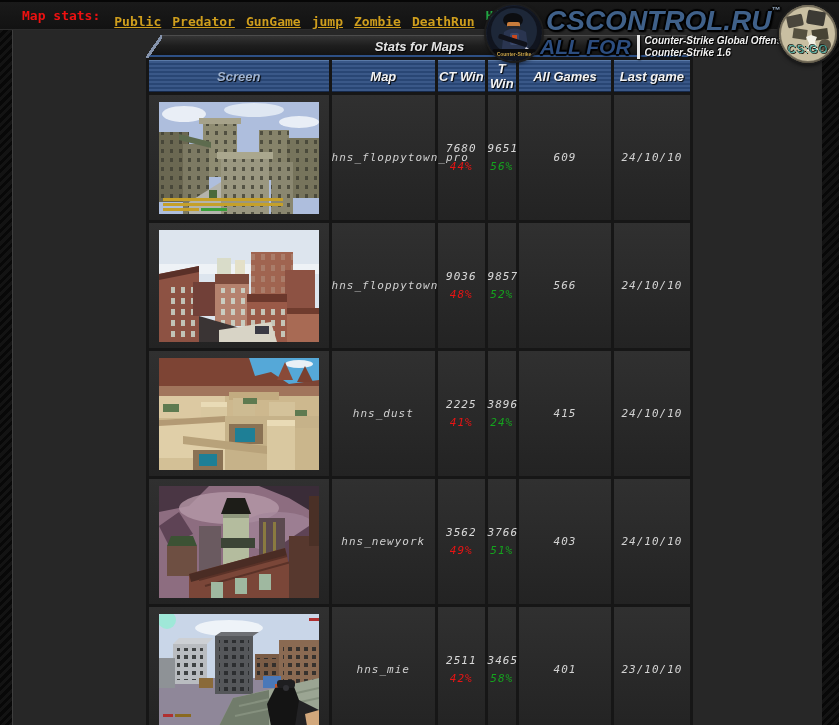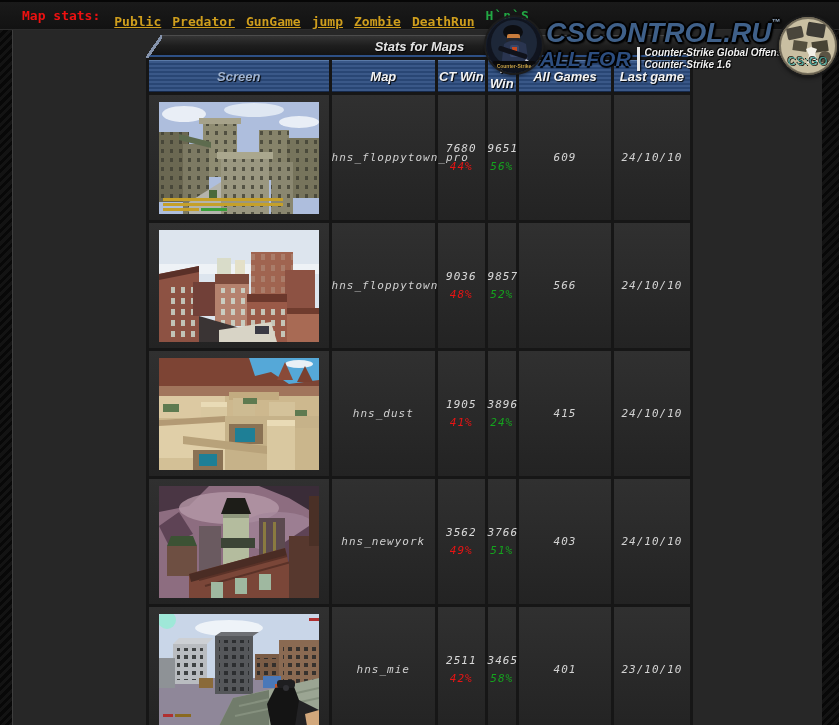--- a/index.html
+++ b/index.html
@@ -28,21 +28,21 @@
     padding-left:22px;
     white-space:nowrap;
     text-align:center;
   }
   .mapstats-label { color:#ee1111; font-weight:bold; font-size:13px; margin-right:14px; }
   .nav-link { color:#cf9e1d; font-weight:bold; font-size:13px; text-decoration:underline;
     margin-right:11px; cursor:pointer; }
   .nav-active { color:#22a844; font-weight:bold; font-size:13px; letter-spacing:1px; }
 
   
-  .logo { position:absolute; left:480px; top:16px; width:359px; height:58px; z-index:10; }
+  .logo { position:absolute; left:480px; top:4px; width:359px; height:58px; z-index:10; }
   .badge { position:absolute; border-radius:50%; overflow:hidden;
     box-shadow:0 0 0 2px #1c1c1c, 0 2px 5px rgba(0,0,0,.8); }
   .badge-cs16 { left:6px; top:1px; width:56px; height:56px;
     background:radial-gradient(circle at 45% 40%, #2d3a55 0%, #141a28 55%, #050608 100%); }
   .badge-cs16 svg { width:100%; height:100%; display:block; }
   .badge-label16 { position:absolute; left:0; right:0; bottom:4px; text-align:center;
     font-size:5px; color:#c8a34a; font-family:"Liberation Sans",sans-serif; font-weight:bold; }
   .badge-csgo { right:2px; top:1px; width:58px; height:58px;
     background:radial-gradient(circle at 50% 40%, #d9d0b4 0%, #b7ab8c 60%, #6e6550 100%); }
   .badge-csgo svg { width:100%; height:100%; display:block; }
@@ -318,21 +318,21 @@
     <polygon points="24,78 108,88 108,96 24,86" fill="#b8a27a"></polygon>
     <rect x="34" y="92" width="30" height="20" fill="#8a7254"></rect>
     <rect x="40" y="96" width="18" height="12" fill="#1e7f96"></rect>
     <rect x="0" y="100" width="34" height="12" fill="#d3c096"></rect>
     <rect x="136" y="70" width="24" height="42" fill="#cab68c"></rect>
   </svg>
 </div>
               </td>
     <td class="c-map"><span class="map-name">hns_dust</span></td>
     <td class="c-ct">
-      <div class="num">1905</div>
+      <div class="num">2225</div>
       <div class="pct-red">41%</div>
     </td>
     <td class="c-t">
       <div class="num">3896</div>
       <div class="pct-green">24%</div>
     </td>
     <td class="c-all"><span>415</span></td>
     <td class="c-last"><span>24/10/10</span></td>
   </tr>
 

